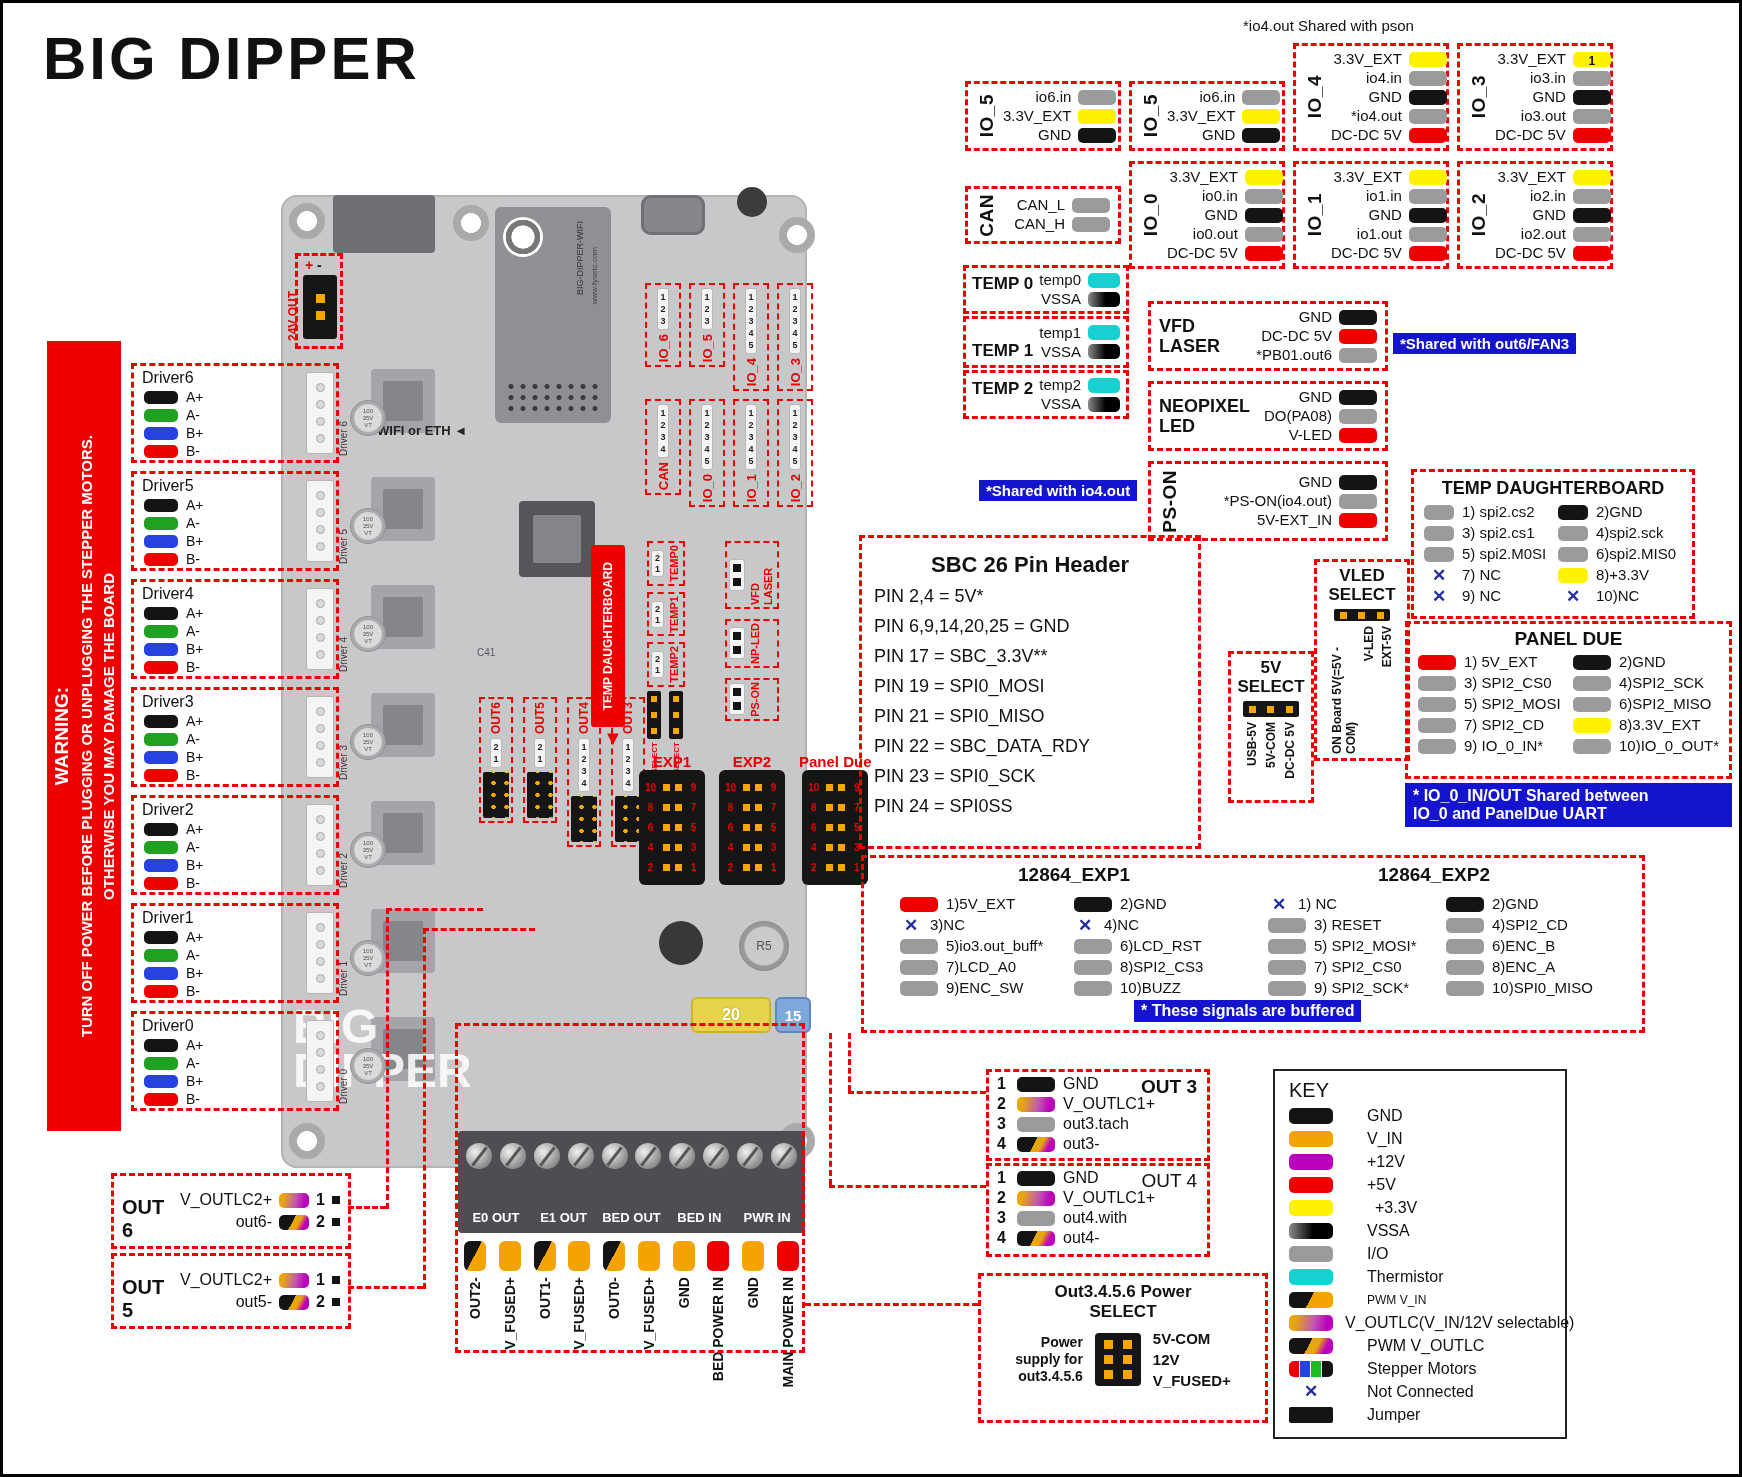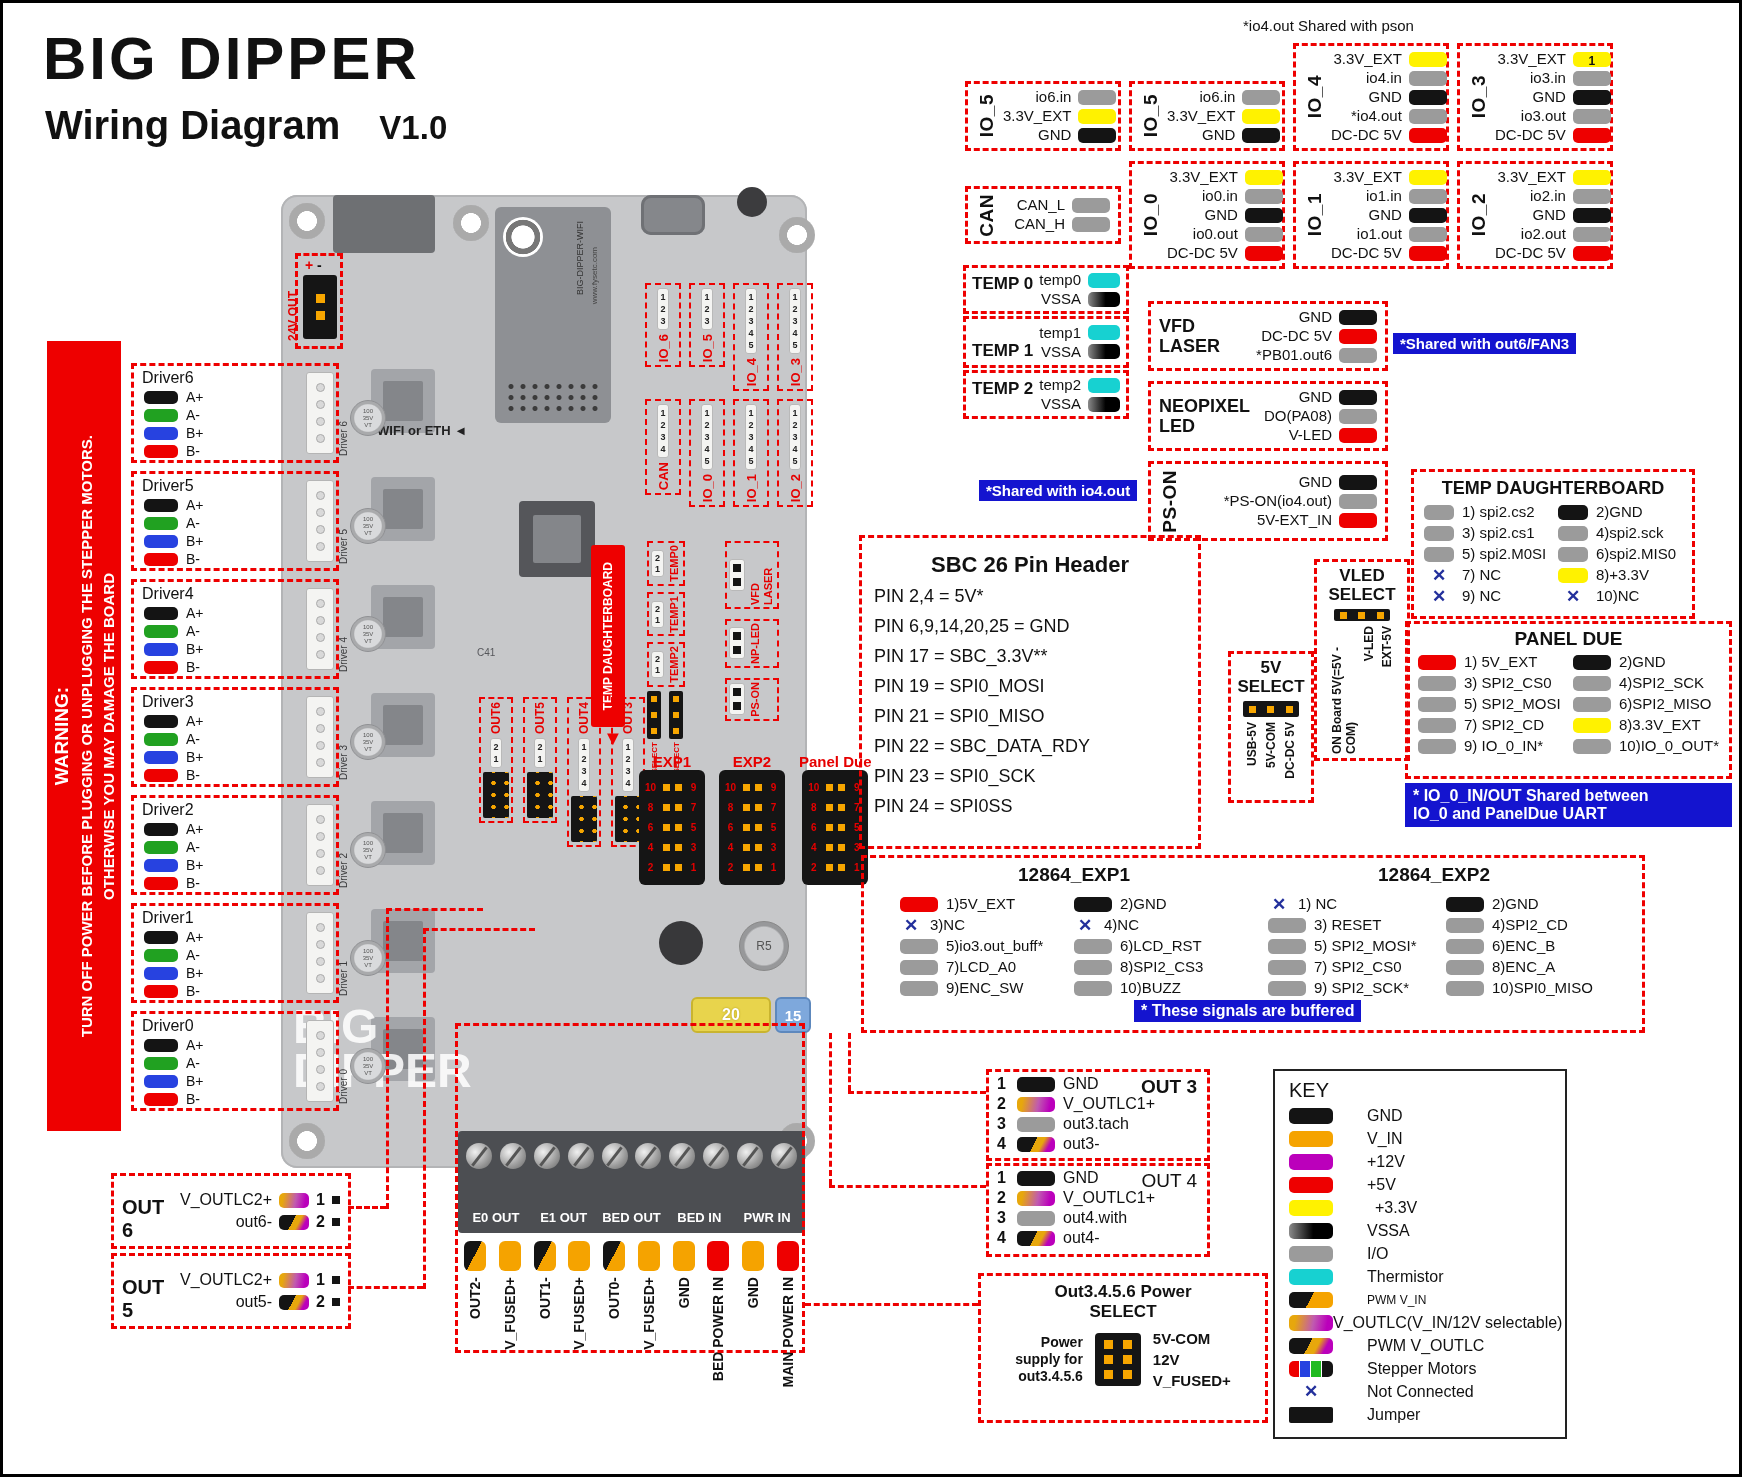--- a/index.html
+++ b/index.html
@@ -67,24 +67,20 @@
   .jblock{background:#151515;border-radius:4px;display:grid;grid-template-columns:repeat(2,1fr);gap:6px 10px;justify-items:center;align-items:center;padding:7px 9px}
   .jpin{width:9px;height:9px;background:#f7a600}
   .minisq{width:8px;height:8px;background:#141414;display:inline-block;flex:none}
 </style>
 </head>
 <body>
 
 <div class="canvas">
 
   <div class="abs" style="left:40px;top:26px;font-size:60px;font-weight:900;letter-spacing:3px;line-height:60px">BIG DIPPER</div>
-  <div class="abs" style="left:42px;top:100px;font-size:40px;font-weight:bold">
-    <span>Wiring Diagram</span>
-    <span style="font-size:33px;margin-left:28px">V1.0</span>
-  </div>
 
   <div class="abs" style="left:44px;top:338px;width:74px;height:790px;background:#ee0000;display:flex;justify-content:space-around;align-items:center;padding:6px 2px;box-sizing:border-box">
     <span class="vt" style="color:#fff;font-weight:bold;font-size:19px">WARNING:</span>
     <span class="vt" style="color:#fff;font-weight:bold;font-size:15px">TURN OFF POWER BEFORE PLUGGING OR UNPLUGGING THE STEPPER MOTORS.</span>
     <span class="vt" style="color:#fff;font-weight:bold;font-size:15px">OTHERWISE YOU MAY DAMAGE THE BOARD</span>
   </div>
 
   <div class="board">
     <div class="hole" style="left:8px;top:8px"></div>
     <div class="hole" style="left:172px;top:10px"></div>
@@ -1517,21 +1513,21 @@
             <span class="sw sw-therm" style="width:44px;height:16px"></span>
           </span>
           <span style="font-size:16px">Thermistor</span>
         </div>
         <div class="krow" style="gap:0">
           <span style="width:78px;display:flex;align-items:center">
             <span class="sw sw-pwmvin" style="width:44px;height:16px"></span>
           </span>
           <span style="font-size:12px">PWM V_IN</span>
         </div>
-        <div class="krow" style="gap:0">
+        <div class="krow" style="gap:12px">
           <span style="width:78px;display:flex;align-items:center">
             <span class="sw sw-voutlc" style="width:44px;height:16px"></span>
           </span>
           <span style="font-size:16px">V_OUTLC(V_IN/12V selectable)</span>
         </div>
         <div class="krow" style="gap:0">
           <span style="width:78px;display:flex;align-items:center">
             <span class="sw sw-pwmvoutlc" style="width:44px;height:16px"></span>
           </span>
           <span style="font-size:16px">PWM V_OUTLC</span>

